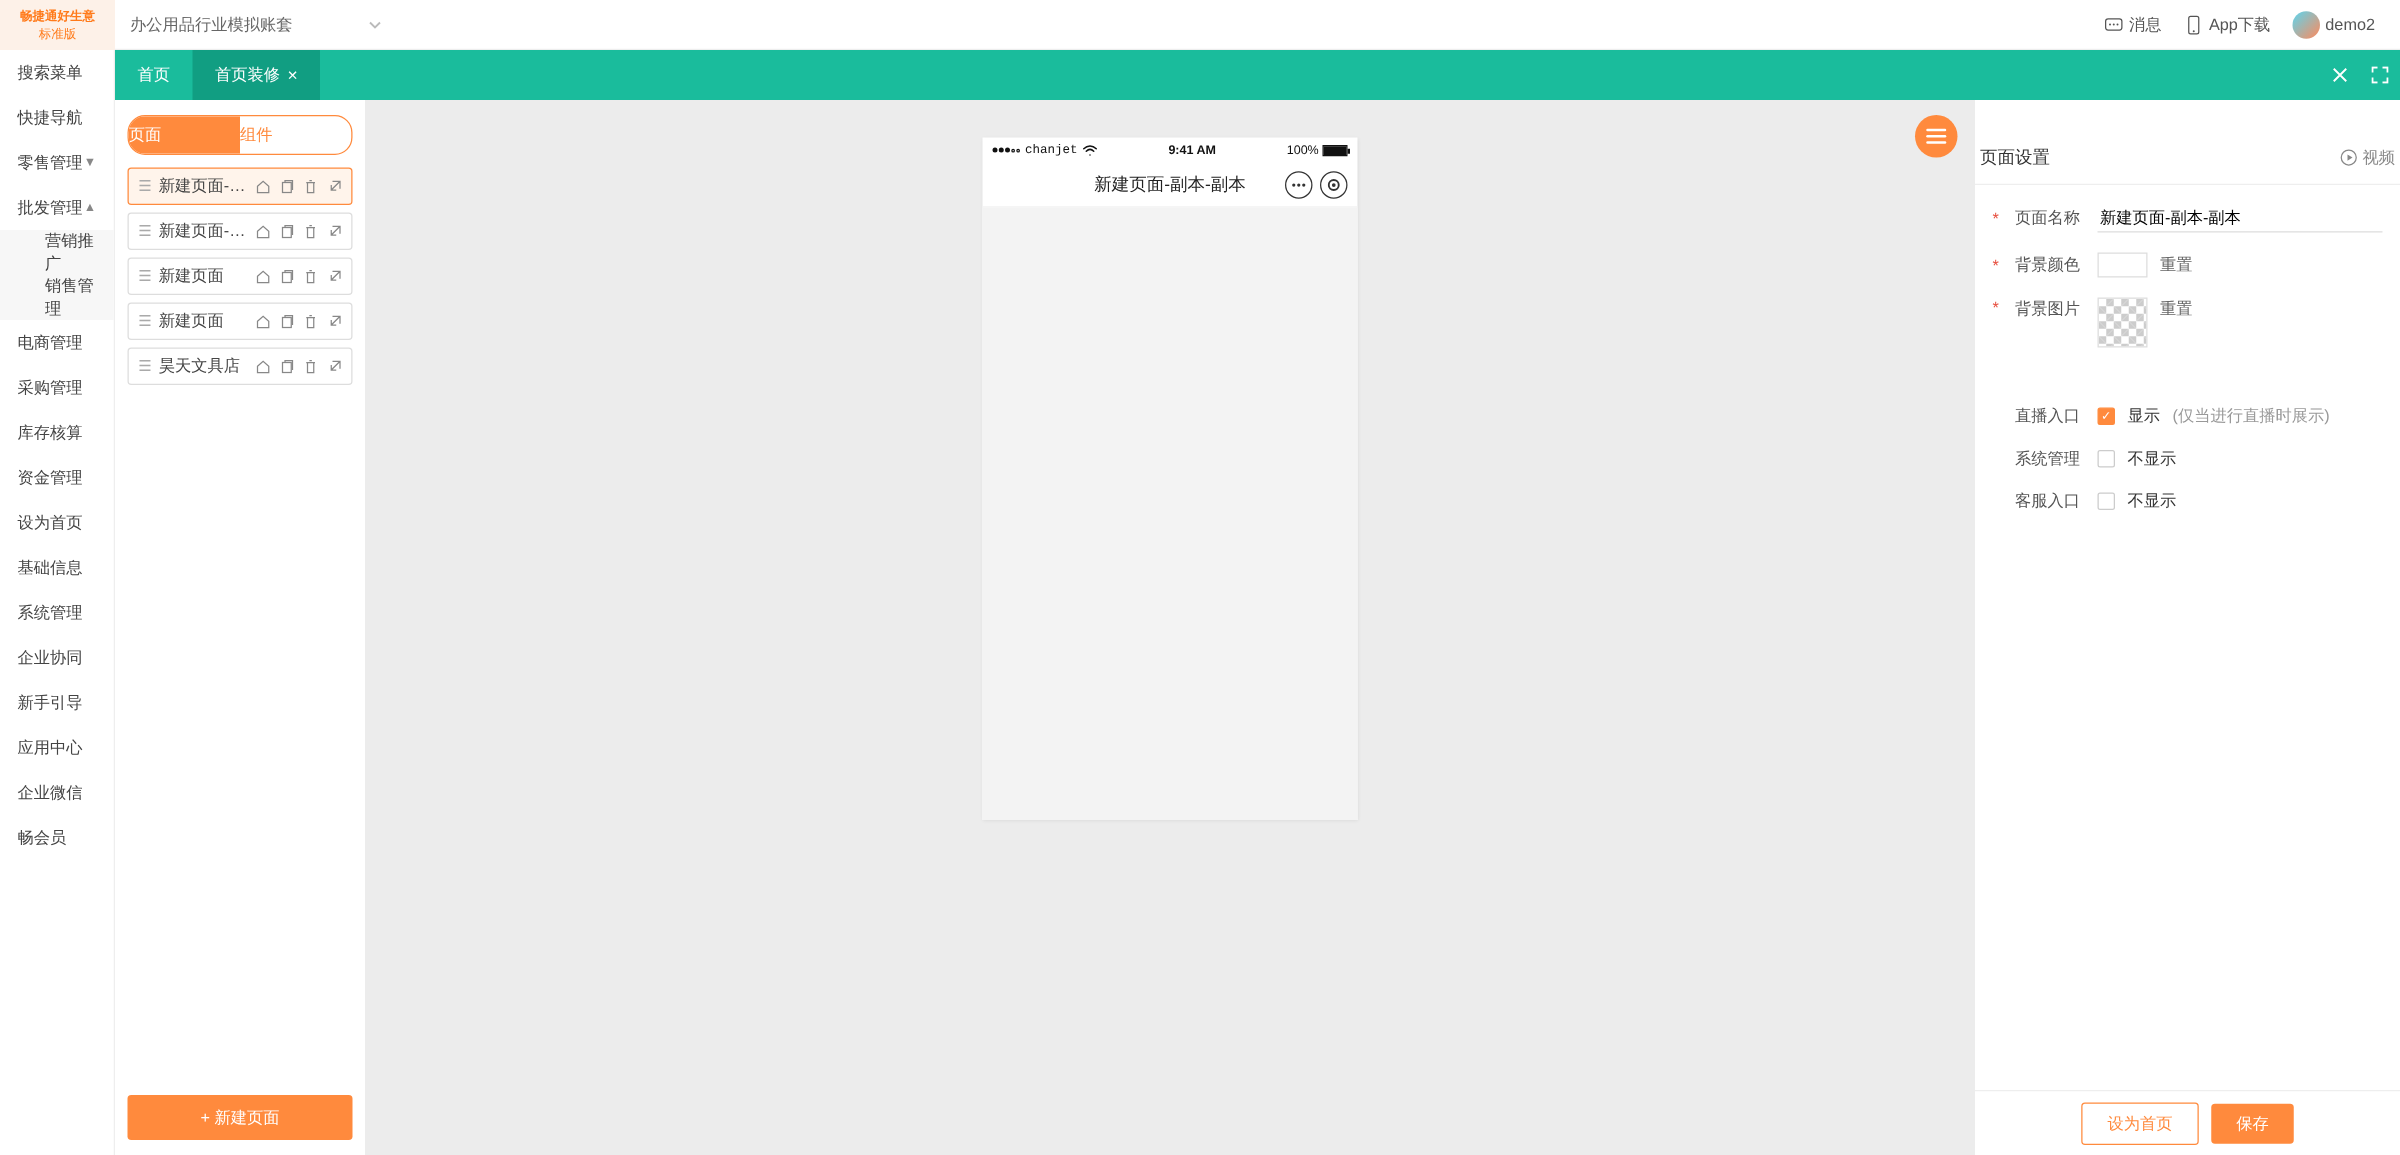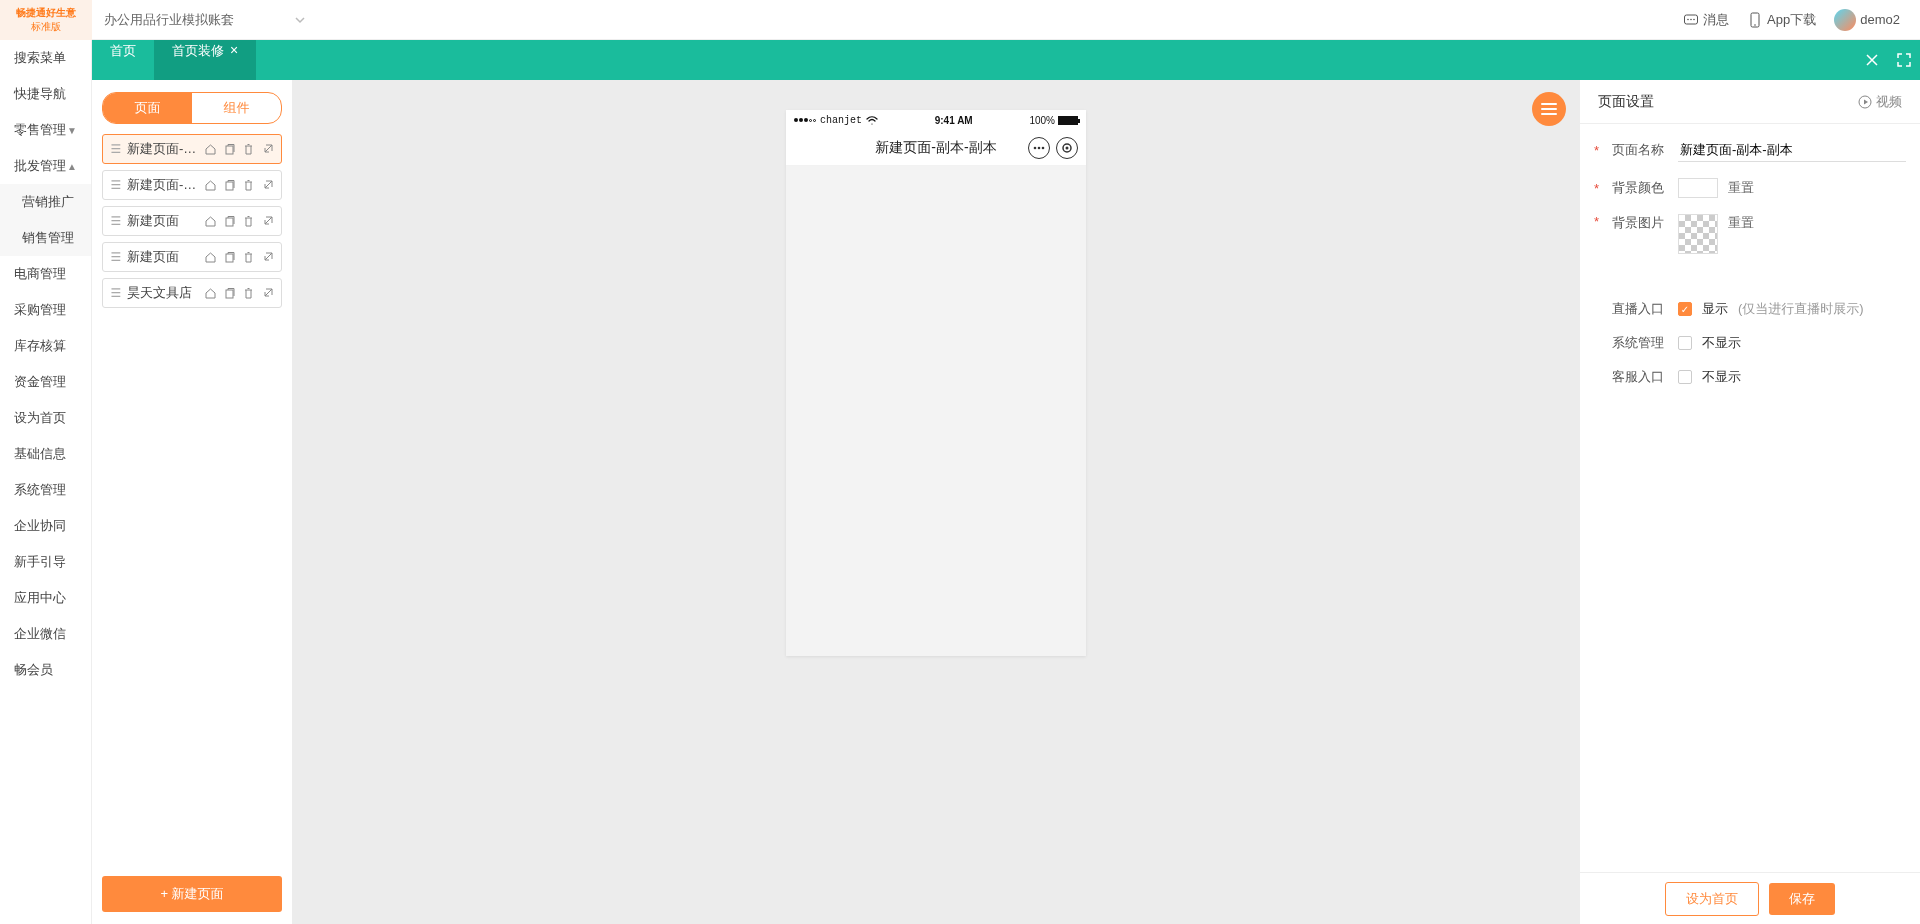--- a/index.html
+++ b/index.html
@@ -15,37 +15,37 @@
 .top-right { margin-left: auto; display: flex; align-items: center; gap: 18px; padding-right: 20px; }
 .top-right-item { display: flex; align-items: center; gap: 4px; color: #555; cursor: pointer; }
 .avatar { width: 22px; height: 22px; border-radius: 50%; background: linear-gradient(135deg,#5bd6f0,#ff8a5c); }
 .icon { width: 16px; height: 16px; display: inline-flex; align-items: center; justify-content: center; }
 
 
 .layout { display: flex; height: calc(100vh - 40px); }
 .sidebar { width: 92px; background: #fff; border-right: 1px solid #eee; overflow-y: auto; }
 .sidebar-item { height: 36px; display: flex; align-items: center; padding: 0 14px; color: #444; cursor: pointer; justify-content: space-between; }
 .sidebar-sub { background: #f7f7f7; }
-.sidebar-sub .sidebar-item { padding-left: 22px; }
+.sidebar-sub .sidebar-item { padding-left: 36px; }
 .sidebar-item .arrow { font-size: 10px; color: #888; }
 
 .main { flex: 1; display: flex; flex-direction: column; min-width: 0; }
 .tabbar { height: 40px; background: #1abc9c; display: flex; align-items: stretch; color: #fff; }
-.tab { padding: 2px 18px; display: flex; align-items: flex-start; gap: 6px; cursor: pointer; }
+.tab { padding: 2px 18px; display: flex; align-items: center; gap: 6px; cursor: pointer; }
 .tab.active { background: #119e82; }
 .tab .close { font-size: 14px; }
 .tabbar-right { margin-left: auto; display: flex; align-items: center; }
 .tabbar-icon { width: 32px; height: 40px; display: flex; align-items: center; justify-content: center; cursor: pointer; }
 
 .workspace { flex: 1; display: flex; min-height: 0; }
 
 
 .page-panel { width: 200px; background: #fff; display: flex; flex-direction: column; padding: 12px 10px; gap: 10px; }
 .seg { display: flex; border: 1px solid #ff8a3d; border-radius: 14px; overflow: hidden; }
-.seg-btn { flex: 1; text-align: center; padding: 6px 0; font-size: 13px; cursor: pointer; color: #ff8a3d; }
+.seg-btn { flex: 1; padding: 6px 0; font-size: 13px; cursor: pointer; color: #ff8a3d; }
 .seg-btn.active { background: #ff8a3d; color: #fff; }
 .page-list { display: flex; flex-direction: column; gap: 6px; }
 .page-row { display: flex; align-items: center; gap: 4px; border: 1px solid #ddd; border-radius: 3px; padding: 5px 6px; }
 .page-row.selected { border-color: #ff8a3d; background: #fff4eb; }
 .page-row .grip { color: #aaa; font-size: 12px; width: 14px; text-align: center; }
 .page-row .name { flex: 1; color: #444; overflow: hidden; text-overflow: ellipsis; white-space: nowrap; }
 .page-row .row-icons { display: flex; gap: 3px; }
 .row-icon { width: 16px; height: 16px; display:flex;align-items:center;justify-content:center; cursor:pointer; color:#888; }
 .new-page-btn { margin-top: auto; background: #ff8a3d; color: #fff; text-align: center; padding: 9px 0; border-radius: 3px; cursor: pointer; }
 
@@ -65,21 +65,21 @@
 .battery-body { width:20px;height:9px;border:1px solid #111; position:relative; }
 .battery-body::after { content:""; position:absolute; right:-3px; top:2px; width:2px; height:4px; background:#111; }
 .battery-fill { position:absolute; left:0;top:0;bottom:0; width:100%; background:#111; }
 .phone-title { height: 36px; display:flex; align-items:center; justify-content:center; position:relative; font-size:14px; color:#222; border-bottom:1px solid #f2f2f2;}
 .phone-title .pill { position:absolute; right:8px; display:flex; gap:6px; align-items:center; }
 .phone-title .pill-btn { width:22px;height:22px;border:1px solid #333;border-radius:11px; display:flex;align-items:center;justify-content:center;}
 .phone-body { height: 490px; background:#f3f3f3; }
 
 
 .settings-panel { width: 340px; background:#fff; display:flex; flex-direction:column; }
-.settings-header { height:44px; border-bottom:1px solid #eee; display:flex; align-items:center; justify-content:space-between; padding:0 18px; }
+.settings-header { height:44px; border-bottom:1px solid #eee; display:flex; align-items:center; justify-content:space-between; padding:0 4px;margin-top:24px; }
 .settings-title { font-size:14px; color:#333; }
 .video-link { color:#888; display:flex; align-items:center; gap:4px; cursor:pointer; }
 .settings-body { padding: 14px; display:flex; flex-direction:column; gap:16px; }
 .form-row { display:flex; align-items:center; gap:10px; }
 .form-row .req { color:#e74c3c; width:8px; }
 .form-row .label { width:56px; color:#555; }
 .form-row input[type=text] { flex:1; border:none; border-bottom:1px solid #ddd; padding:4px 2px; font-size:13px; outline:none; }
 .swatch { width:40px; height:20px; background:#fff; border:1px solid #ddd; }
 .checker { width:40px; height:40px; background-image:
   linear-gradient(45deg,#ccc 25%,transparent 25%),

